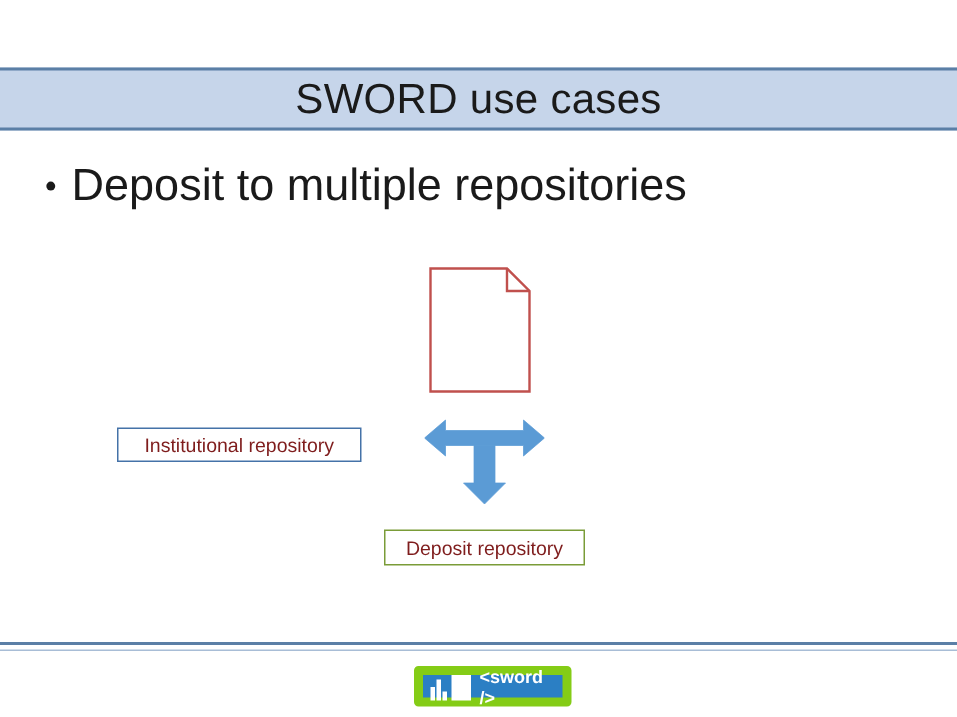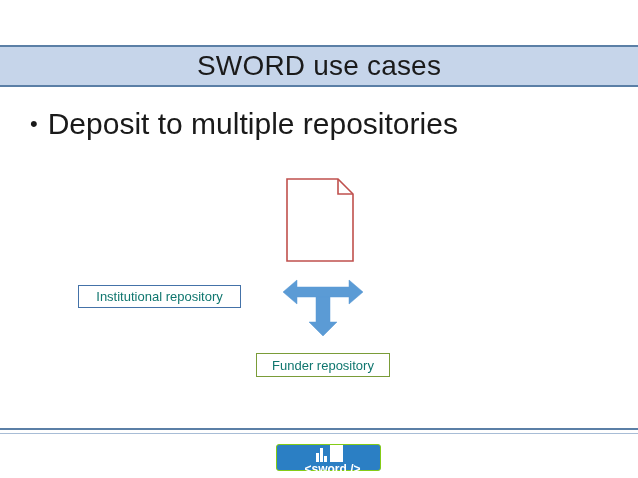--- a/index.html
+++ b/index.html
@@ -75,21 +75,21 @@
     display: block;
   }
   
   .repo-box {
     position: absolute;
     box-sizing: border-box;
     display: flex;
     align-items: center;
     justify-content: center;
     font-size: 13px;
-    color: #0f766e;
+    color: #7f1d1d;
     background: #ffffff;
   }
   .repo-institutional {
     left: 78px;
     top: 285px;
     width: 163px;
     height: 23px;
     border: 1px solid #4472a8;
   }
   .repo-subject {
@@ -133,27 +133,26 @@
     background: #a8bdd6;
   }
   
   .logo {
     position: absolute;
     left: 276px;
     top: 444px;
     width: 105px;
     height: 27px;
     background: #2b7fc4;
-    border: 1px solid #84cc16;
+    border: 6px solid #84cc16;
     border-radius: 3px;
     display: flex;
     align-items: center;
     box-sizing: border-box;
     padding-left: 5px;
-    flex-direction: column;
   }
   .logo-mark {
     width: 30px;
     height: 19px;
     display: flex;
     align-items: flex-end;
     gap: 1px;
   }
   .logo-bar {
     background: #ffffff;
@@ -195,21 +194,21 @@
       <path d="M52,1 L52,16 L67,16" fill="none" stroke="#c0504d" stroke-width="1.6"></path>
     </svg>
   </div>
 
   <div class="repo-box repo-institutional">
     <span>Institutional repository</span>
   </div>
 
 
   <div class="repo-box repo-funder">
-    <span>Funder repository</span>
+    <span>Deposit repository</span>
   </div>
 
   <div class="arrows">
     <svg width="80" height="60" viewBox="0 0 80 60" xmlns="http://www.w3.org/2000/svg">
 
       <path d="M0,14 L14,2 L14,9 L66,9 L66,2 L80,14 L66,26 L66,19 L14,19 L14,26 Z" fill="#5b9bd5" stroke="#5b9bd5" stroke-width="0.5" stroke-linejoin="round"></path>
       <path d="M33,19 L47,19 L47,44 L54,44 L40,58 L26,44 L33,44 Z" fill="#5b9bd5" stroke="#5b9bd5" stroke-width="0.5" stroke-linejoin="round"></path>
     </svg>
   </div>
 

